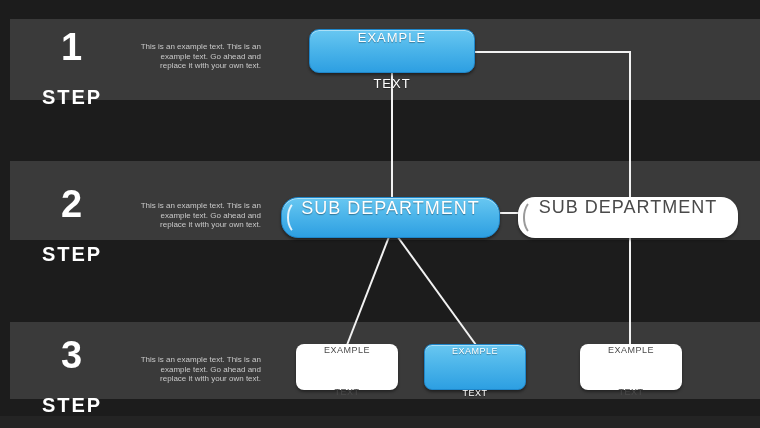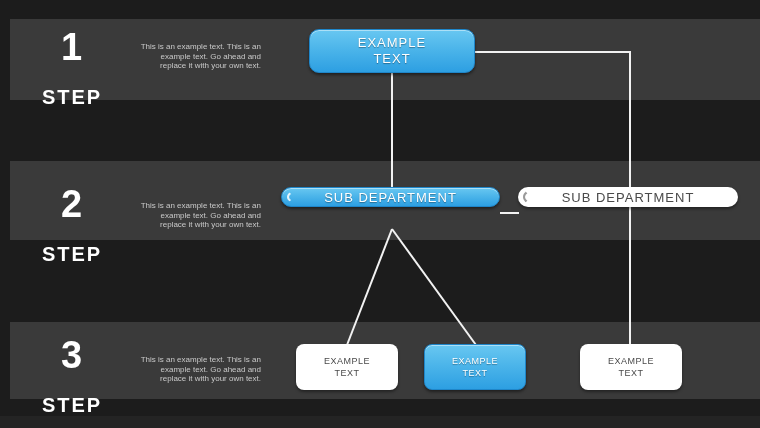--- a/index.html
+++ b/index.html
@@ -45,45 +45,46 @@
   svg.connectors {
     position:absolute; left:0; top:0;
     z-index:1;
   }
 
   
   .node {
     position:absolute;
     z-index:2;
     display:flex; flex-direction:column;
-    align-items:center; justify-content:center;
+    align-items:center; justify-content:flex-start;
     text-align:center;
     box-sizing:border-box;
+    gap:30px;
   }
   .node.blue {
     background:linear-gradient(to bottom, #68c7f1 0%, #4cb5ea 45%, #2d9fe2 100%);
     border:1px solid #1f86c9;
     box-shadow:inset 0 1px 0 rgba(255,255,255,.45), 0 2px 3px rgba(0,0,0,.45);
     color:#ffffff;
     text-shadow:0 1px 1px rgba(0,0,0,.35);
   }
   .node.white {
     background:#ffffff;
     box-shadow:0 2px 3px rgba(0,0,0,.4);
     color:#4a4a4a;
   }
   .node-root {
     left:309px; top:29px; width:166px; height:44px;
     border-radius:10px;
     font-size:13px; letter-spacing:1px; line-height:16px;
   }
   .pill {
-    height:20px; top:187px;
+    height:41px; top:197px;
     border-radius:17px;
-    font-size:13px; letter-spacing:1px;
+    font-size:18px; letter-spacing:1px;
   }
   .pill-left  { left:281px; width:219px; }
   .pill-right { left:518px; width:220px; }
   .pill::before {
     content:"";
     position:absolute;
     left:5px; top:2px; bottom:2px; width:24px;
     border-radius:50%;
     border:2px solid transparent;
     box-sizing:border-box;

